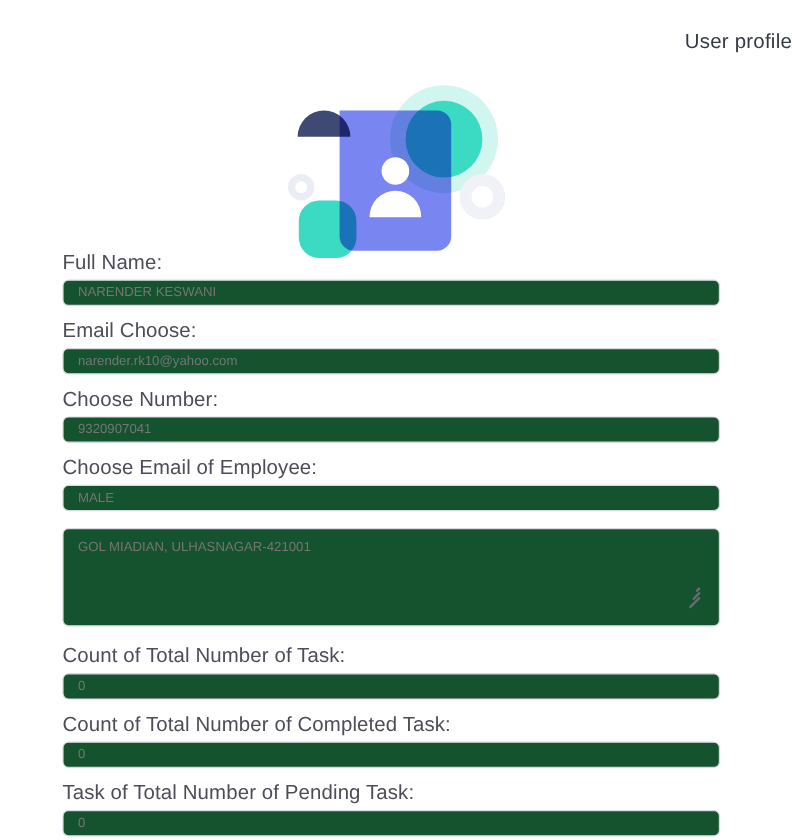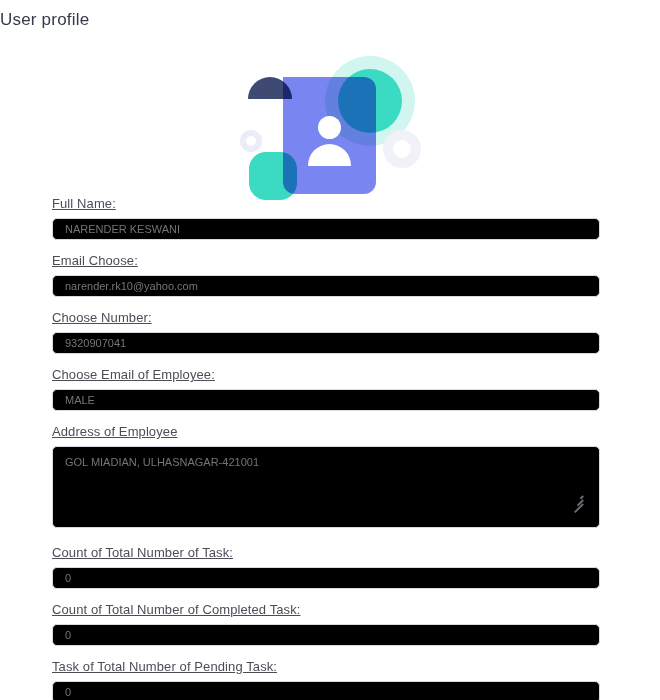--- a/index.html
+++ b/index.html
@@ -11,27 +11,27 @@
     width: 660px;
     height: 700px;
     overflow: hidden;
     font-family: "Liberation Sans", sans-serif;
     color: #4a4a55;
     -webkit-font-smoothing: antialiased;
   }
 
   
   .page-title {
-    text-align: left;
+    text-align: right;
     font-size: 17px;
     font-weight: 400;
     color: #343a46;
     letter-spacing: .2px;
     margin: 0;
-    padding-top: 8px;
+    padding-top: 23px;
     height: 24px;
     line-height: 24px;
   }
 
   
   .hero {
     position: relative;
     width: 660px;
     height: 165px;
   }
@@ -106,34 +106,33 @@
 
   
   .form {
     padding: 0 0 0 52px;
     width: 549px;
   }
   .field { margin-bottom: 0; }
 
   .field-label {
     display: block;
-    font-size: 13px;
+    font-size: 17px;
     font-weight: 400;
     color: #4d4d58;
     letter-spacing: .1px;
     line-height: 14px;
     padding-bottom: 7px;
-    text-decoration: underline;
   }
 
   .control {
     box-sizing: border-box;
     display: block;
     width: 548px;
-    background: #000000;
+    background: #14532d;
     border: 1px solid #d8dae2;
     border-radius: 5px;
     font-family: "Liberation Sans", sans-serif;
     font-size: 11px;
     color: #9a9aa6;
     padding: 0 12px;
     outline: none;
     margin-bottom: 14px;
   }
   input.control {
@@ -204,21 +203,20 @@
     <label class="field-label">Choose Number:</label>
     <input class="control" type="text" placeholder="9320907041" style="">
   </div>
 
   <div class="field">
     <label class="field-label">Choose Email of Employee:</label>
     <input class="control" type="text" placeholder="MALE" style="">
   </div>
 
   <div class="field">
-    <label class="field-label">Address of Employee</label>
     <div class="textarea-wrap">
       <textarea class="control" placeholder="GOL MIADIAN, ULHASNAGAR-421001" style=""></textarea>
       <span class="resize-grip">
         <span></span>
           <span></span>
           <span></span>
       </span>
     </div>
   </div>
 

